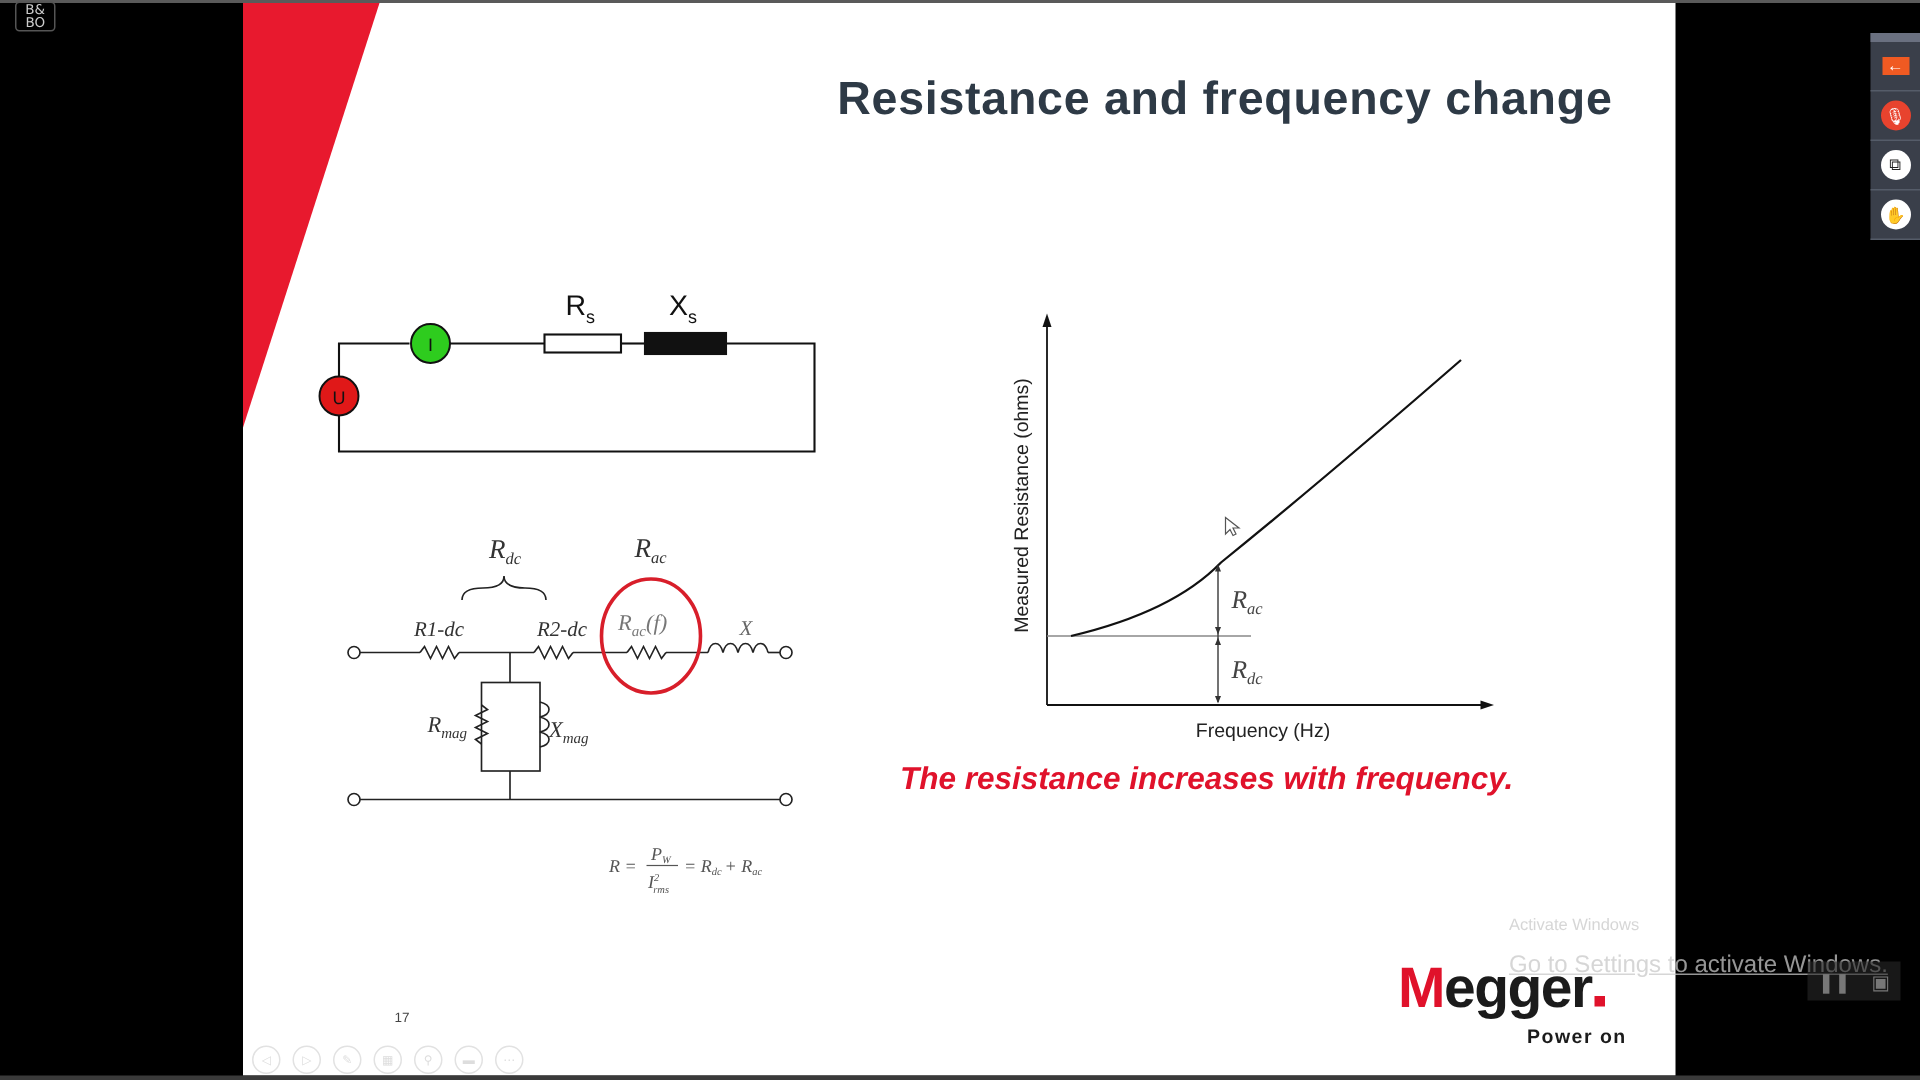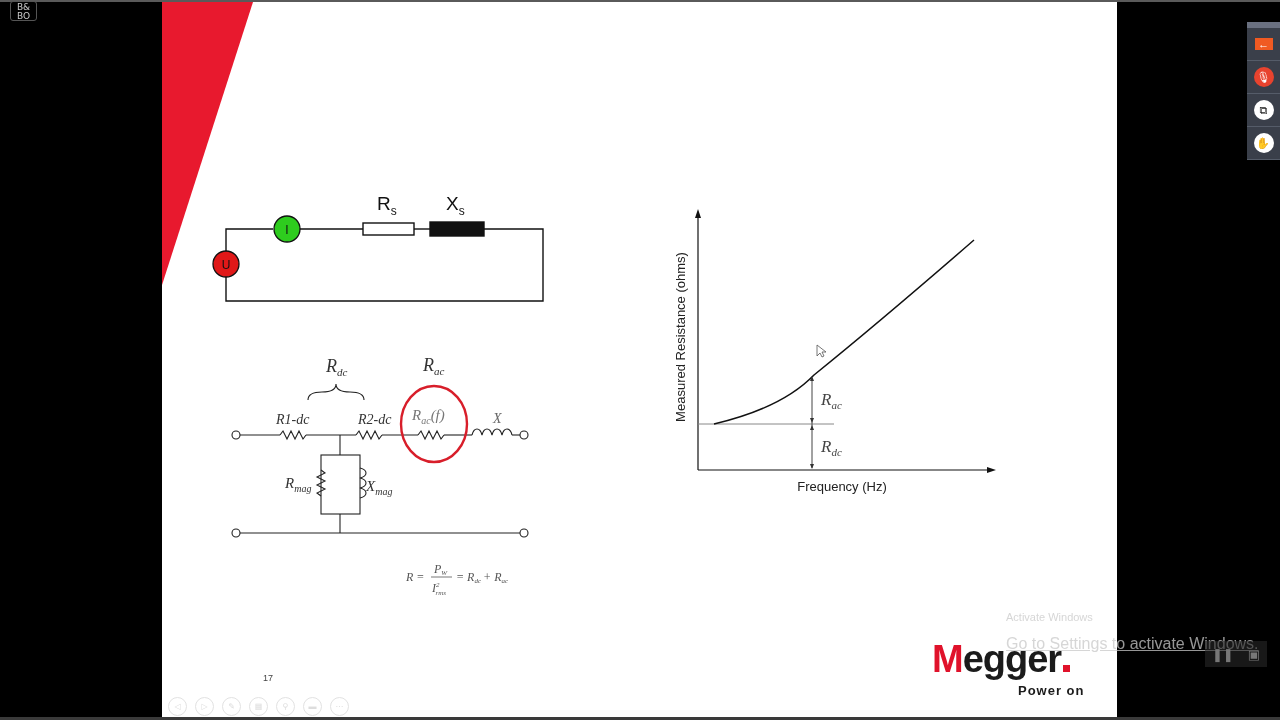--- a/index.html
+++ b/index.html
@@ -35,20 +35,21 @@
 <body>
 
 <div class="topbar"></div>
 <div class="app-logo">B&amp;<br>BO</div>
 
 <div class="slide">
   <svg class="red-wedge" width="100" height="290">
     <polygon points="0,0 91,0 0,283" fill="#e8192e"></polygon>
   </svg>
 
+  <div class="title">Resistance and frequency change</div>
 
   <svg class="svg-layer" width="955" height="715">
 
     <g stroke="#111" stroke-width="1.4" fill="none">
       <polyline points="64,250 64,227 111,227"></polyline>
       <line x1="138" y1="227" x2="201" y2="227"></line>
       <line x1="252" y1="227" x2="268" y2="227"></line>
       <polyline points="322,227 381,227 381,299 64,299 64,275"></polyline>
       <rect x="201" y="221" width="51" height="12" fill="#fff"></rect>
       <rect x="268" y="220" width="54" height="14" fill="#111"></rect>
@@ -121,20 +122,21 @@
       <text x="659" y="403" font-family="Liberation Serif, serif" font-style="italic" font-size="17" fill="#444">R<tspan font-size="11" dy="4">ac</tspan></text>
       <text x="659" y="450" font-family="Liberation Serif, serif" font-style="italic" font-size="17" fill="#444">R<tspan font-size="11" dy="4">dc</tspan></text>
       <text x="680" y="489" text-anchor="middle" font-family="Liberation Sans, sans-serif" font-size="13" fill="#222">Frequency (Hz)</text>
       <text transform="translate(523,335) rotate(-90)" text-anchor="middle" font-family="Liberation Sans, sans-serif" font-size="13" fill="#222">Measured Resistance (ohms)</text>
       <g transform="translate(655,343)">
         <polygon points="0,0 0,11 3,8 5,12 7,11 5,7 9,7" fill="#fff" stroke="#555" stroke-width="0.8"></polygon>
       </g>
     </g>
   </svg>
 
+  <div class="subtitle-red">The resistance increases with frequency.</div>
   <div class="page-num">17</div>
 
   <div class="nav-tools">
     <div class="nav-btn">◁</div>
     <div class="nav-btn">▷</div>
     <div class="nav-btn">✎</div>
     <div class="nav-btn">▦</div>
     <div class="nav-btn">⚲</div>
     <div class="nav-btn">▬</div>
     <div class="nav-btn">⋯</div>

